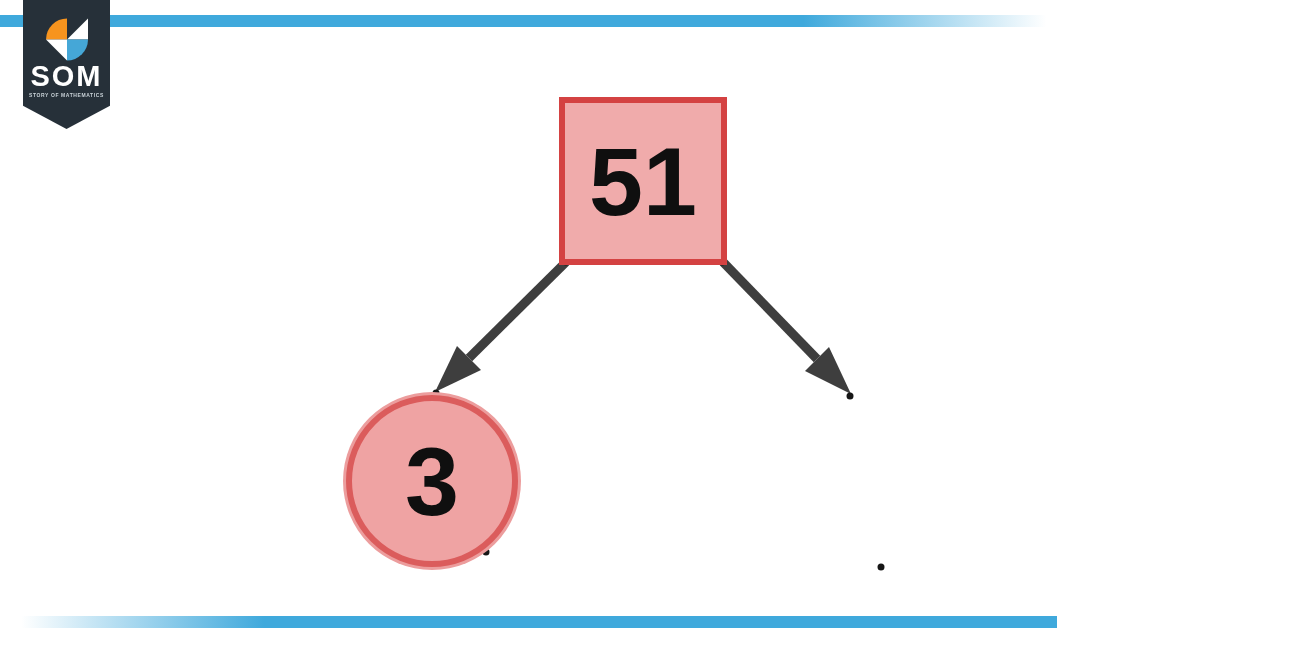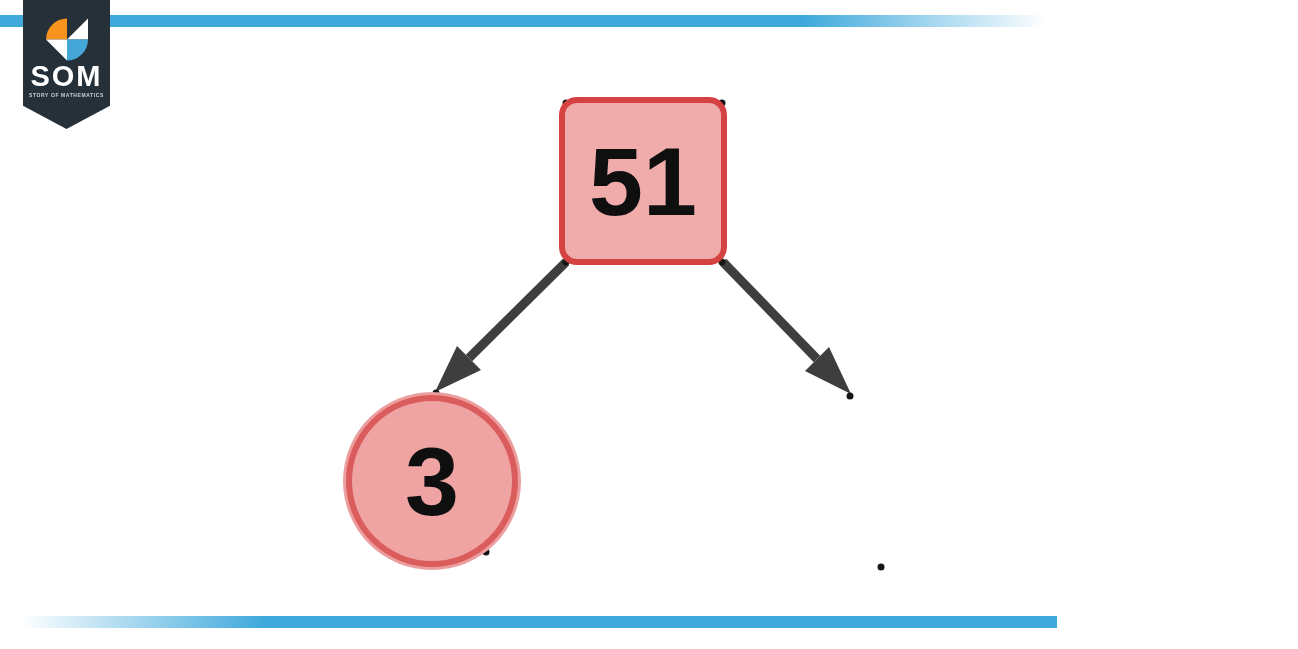--- a/index.html
+++ b/index.html
@@ -20,21 +20,21 @@
   .brand-name{
     position:absolute;top:62px;left:0;width:100%;text-align:center;
     color:#ffffff;font-size:29px;font-weight:bold;letter-spacing:2px;line-height:1;
   }
   .brand-tagline{
     position:absolute;top:93px;left:0;width:100%;text-align:center;
     color:#c9d2d8;font-size:5px;font-weight:bold;letter-spacing:0.6px;line-height:1;
   }
   
   .node{position:absolute;display:flex;align-items:center;justify-content:center;
-        color:#0f0f0f;font-weight:bold;font-size:97px;line-height:1;border-radius:18px;}
+        color:#0f0f0f;font-weight:bold;font-size:97px;line-height:1;}
   .node-square{
     left:559px;top:97px;width:156px;height:156px;
     background:#f0abab;border:6px solid #d44242;
   }
   .node-circle{
     width:160px;height:160px;border-radius:50%;
     background:#efa3a3;border:6px solid #db5c5c;
     box-shadow:0 0 0 3px #ec9d9d;
   }
   .node-circle.left{left:346px;top:395px;}

